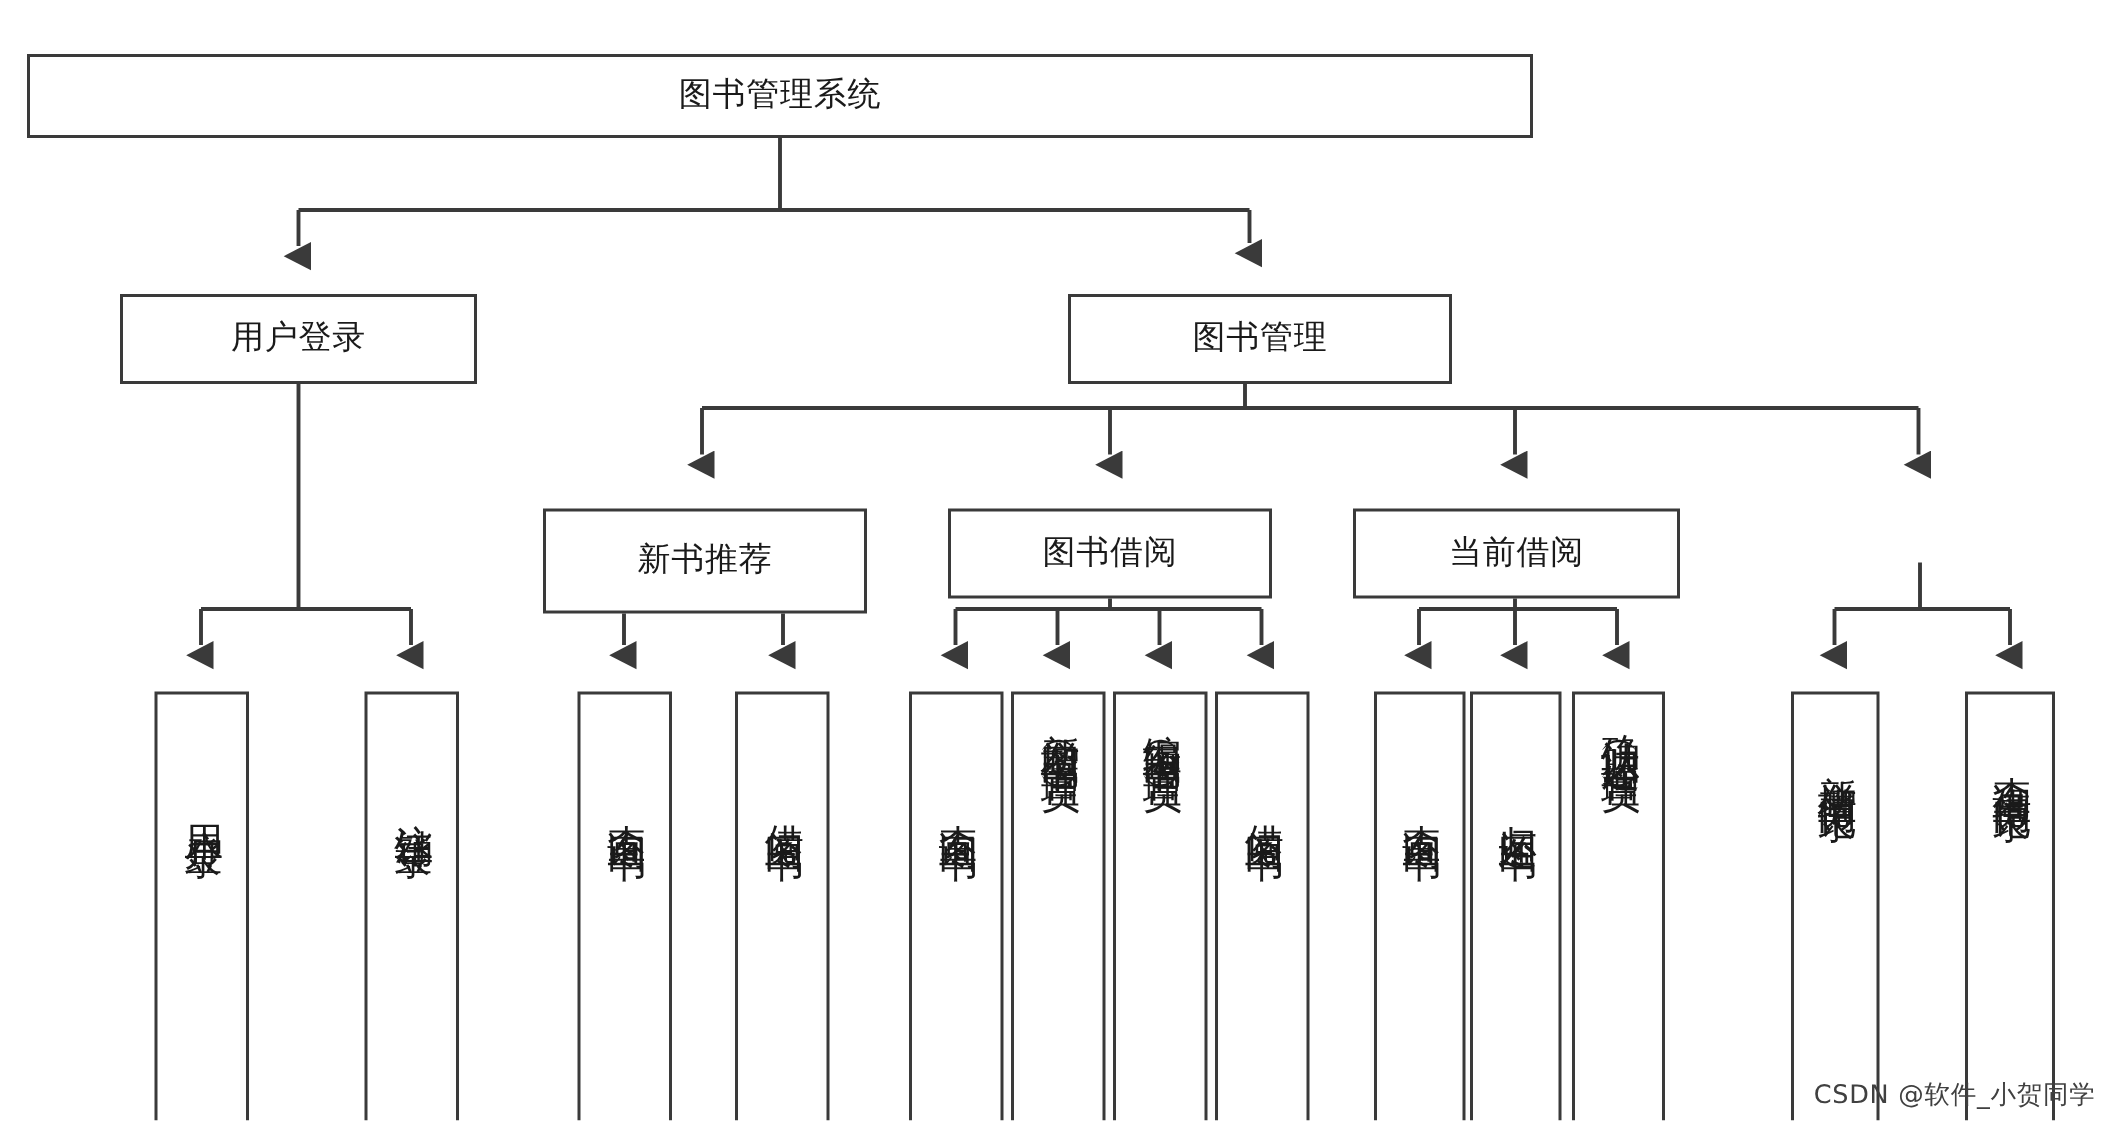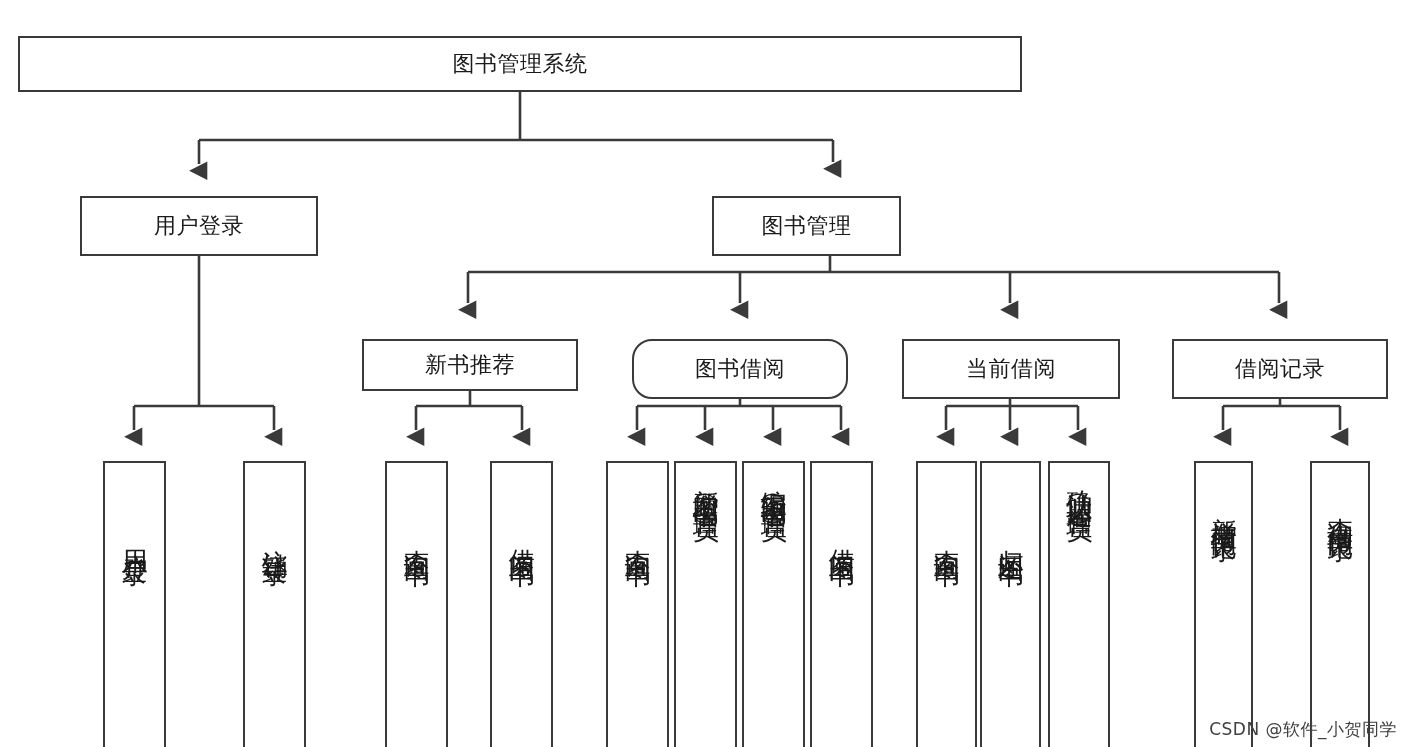--- a/index.html
+++ b/index.html
@@ -129,36 +129,33 @@
     </g>
   </svg>
 
   <div class="node horiz" style="left:18px; top:12px; width:1004px; height:56px;">
     <span class="label">图书管理系统</span>
   </div>
 
   <div class="node horiz" style="left:80px; top:172px; width:238px; height:60px;">
     <span class="label">用户登录</span>
   </div>
-  <div class="node horiz" style="left:712px; top:172px; width:189px; height:60px;">
+  <div class="node horiz" style="left:712px; top:172px; width:256px; height:60px;">
     <span class="label">图书管理</span>
   </div>
 
-  <div class="node horiz" style="left:362px; top:315px; width:216px; height:52px;">
+  <div class="node horiz" style="left:362px; top:315px; width:216px; height:70px;">
     <span class="label">新书推荐</span>
   </div>
-  <div class="node horiz" style="left:632px; top:315px; width:216px; height:60px;border-radius:20px;">
+  <div class="node horiz" style="left:632px; top:315px; width:216px; height:60px;">
     <span class="label">图书借阅</span>
   </div>
   <div class="node horiz" style="left:902px; top:315px; width:218px; height:60px;">
     <span class="label">当前借阅</span>
   </div>
-  <div class="node horiz" style="left:1172px; top:315px; width:216px; height:60px;">
-    <span class="label">借阅记录</span>
-  </div>
 
   <div class="node vert" style="left:103px; top:437px; width:63px; height:297px; padding-top:66px;">
     <span class="label">用户登录</span>
   </div>
   <div class="node vert" style="left:243px; top:437px; width:63px; height:297px; padding-top:66px;">
     <span class="label">注销登录</span>
   </div>
 
   <div class="node vert" style="left:385px; top:437px; width:63px; height:297px; padding-top:66px;">
     <span class="label">查询图书</span>

